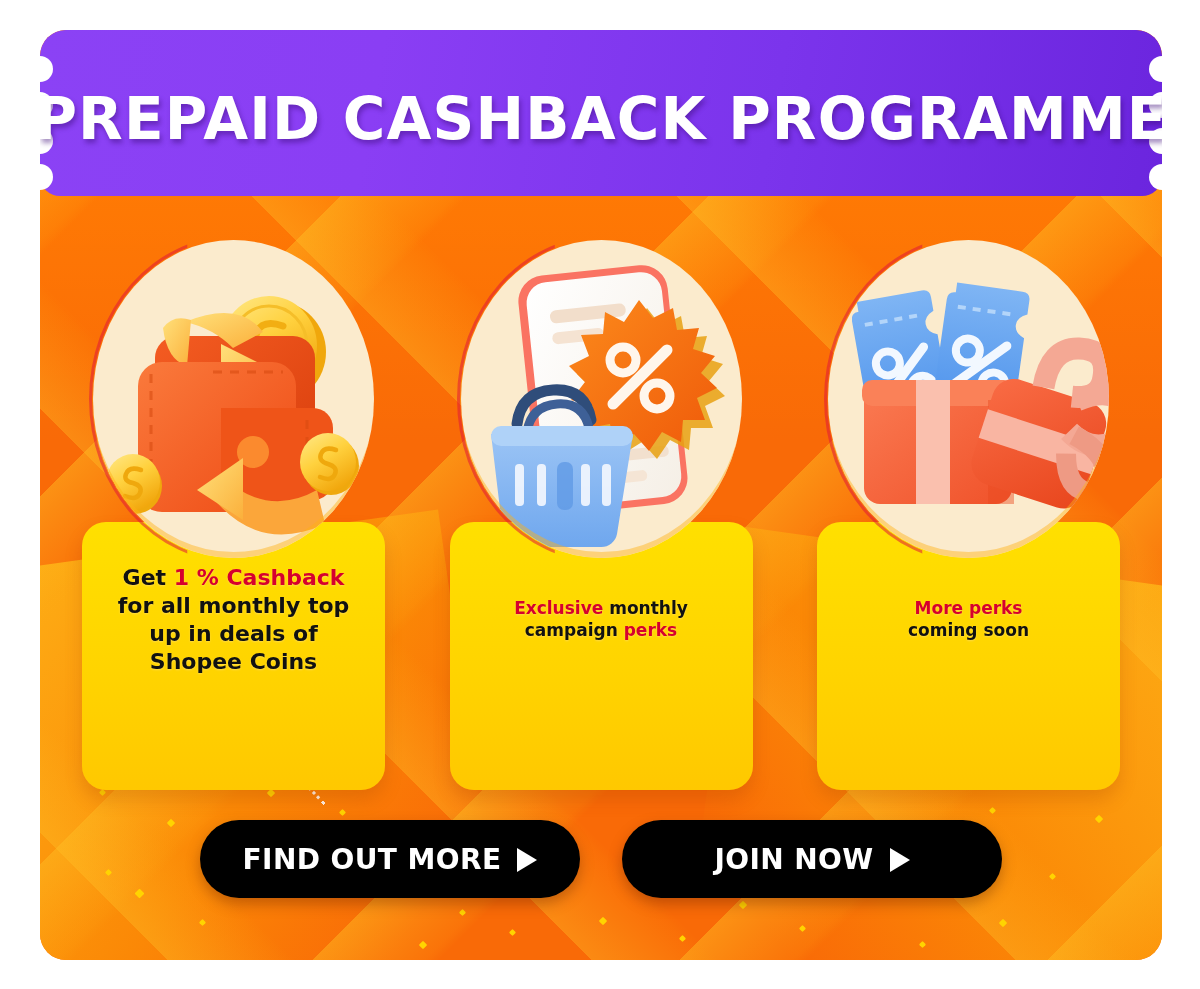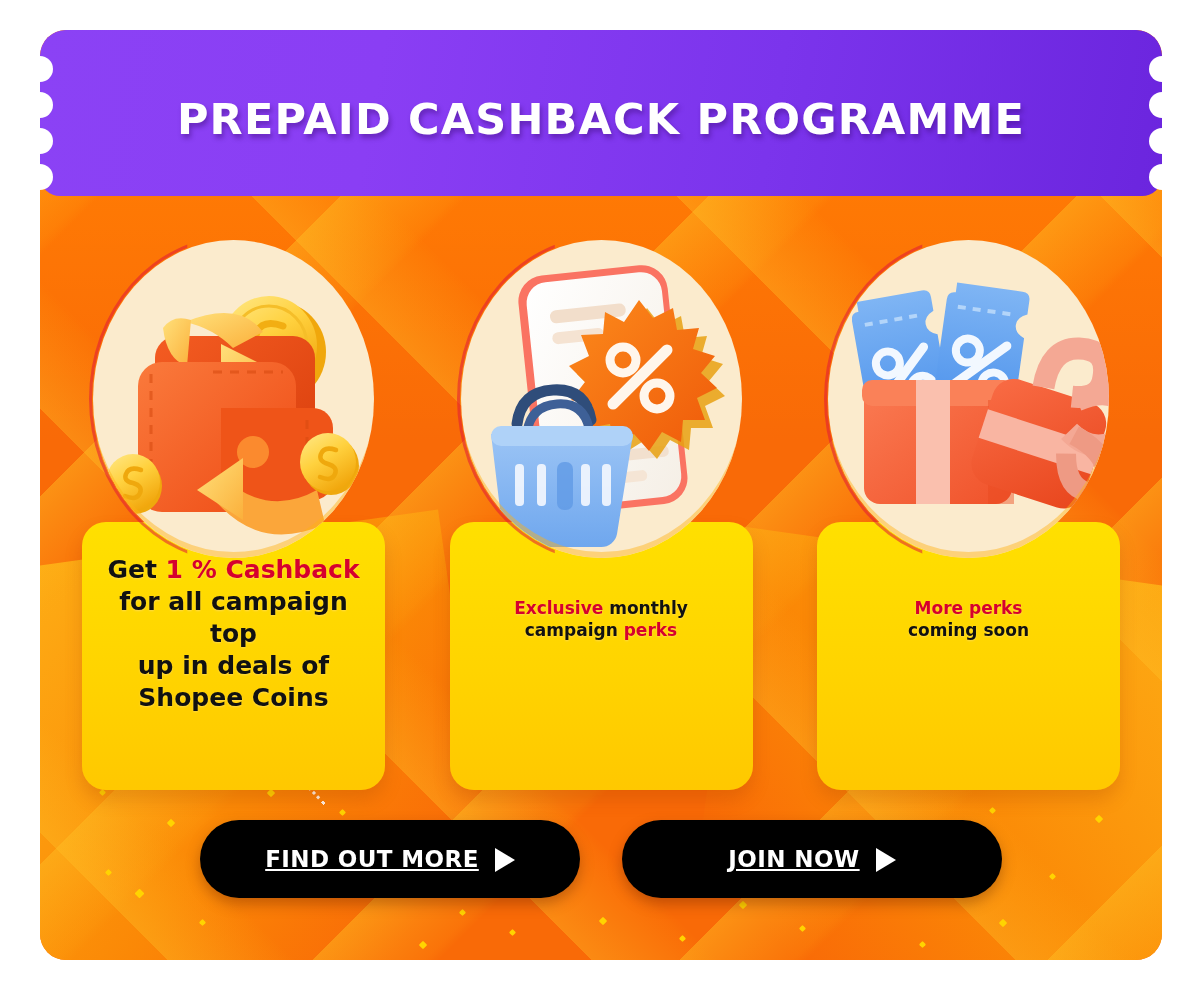--- a/index.html
+++ b/index.html
@@ -107,21 +107,21 @@
   .notch.left  { left:-13px; }
   .notch.right { right:-13px; }
 
   .header-title {
     position:absolute;
     left:0; right:0; top:0; bottom:0;
     display:flex; align-items:center; justify-content:center;
     color:#ffffff;
     font-family:"DejaVu Sans", sans-serif;
     font-weight:700;
-    font-size:43px;
+    font-size:58px;
     letter-spacing:1.2px;
     text-shadow:2px 4px 5px rgba(60,10,120,.45);
     padding-bottom:1px;
     white-space:nowrap;
     margin-top:12px;
   }
 
   
   .cards {
     position:absolute;
@@ -169,27 +169,27 @@
     width:289px; height:326px;
     border-radius:50%;
     border:3px solid rgba(226,24,54,.55);
     clip-path:polygon(0 18%, 34% 0, 34% 100%, 0 100%);
     z-index:2;
   }
 
   .card-text {
     position:absolute;
     left:0; right:0;
-    top:314px;
+    top:324px;
     padding:0 16px;
     text-align:center;
     color:#111111;
     font-family:"DejaVu Sans", sans-serif;
     font-weight:700;
-    font-size:25px;
+    font-size:22px;
     line-height:1.28;
     z-index:4;
     text-shadow:0 1px 2px rgba(255,220,80,.9);
   }
   .card.c2 .card-text, .card.c3 .card-text { top:358px; font-size:17px; }
   .hl { color:#D6002E; }
 
   
   .ctas {
     position:absolute;
@@ -199,26 +199,25 @@
   }
   .cta {
     background:#000000;
     color:#ffffff;
     border:none;
     border-radius:44px;
     height:78px;
     display:flex; align-items:center; justify-content:center; gap:16px;
     font-family:"DejaVu Sans", sans-serif;
     font-weight:700;
-    font-size:23px;
+    font-size:28px;
     letter-spacing:.4px;
     cursor:pointer;
     box-shadow:0 6px 14px rgba(90,30,0,.35);
     white-space:nowrap;
-    text-decoration:underline;
   }
   .cta.find { width:380px; }
   .cta.join { width:380px; }
   .tri {
     width:0; height:0;
     border-left:20px solid #ffffff;
     border-top:12px solid transparent;
     border-bottom:12px solid transparent;
     margin-top:1px;
   }
@@ -348,21 +347,21 @@
             <ellipse cx="42" cy="246" rx="27" ry="28" fill="#EFA80D"></ellipse>
             <ellipse cx="40" cy="242" rx="27" ry="28" fill="url(#coinG)"></ellipse>
             <path d="M48 230 q-12 -4 -15 4 q-3 7 7 9 q10 3 7 10 q-3 8 -15 3" stroke="#EFA80D" stroke-width="4.5" fill="none" stroke-linecap="round"></path>
             <ellipse cx="238" cy="226" rx="28" ry="29" fill="#EFA80D"></ellipse>
             <ellipse cx="235" cy="222" rx="28" ry="29" fill="url(#coinG)"></ellipse>
             <path d="M243 210 q-12 -4 -15 4 q-3 7 7 10 q10 3 7 10 q-3 8 -15 3" stroke="#EFA80D" stroke-width="4.5" fill="none" stroke-linecap="round"></path>
           </svg>
         </div>
         <div class="card-text">
             <div><span>Get </span><span class="hl">1 % Cashback</span></div>
-            <div><span>for all campaign top</span></div>
+            <div><span>for all monthly top</span></div>
             <div><span>up in deals of</span></div>
             <div><span>Shopee Coins</span></div>
           </div>
       </div>
 
       <div class="card c2">
         <div class="card-body"></div>
         <div class="circle-ring"></div>
         <div class="circle">
           <svg viewBox="0 0 281 318" width="281" height="318">

